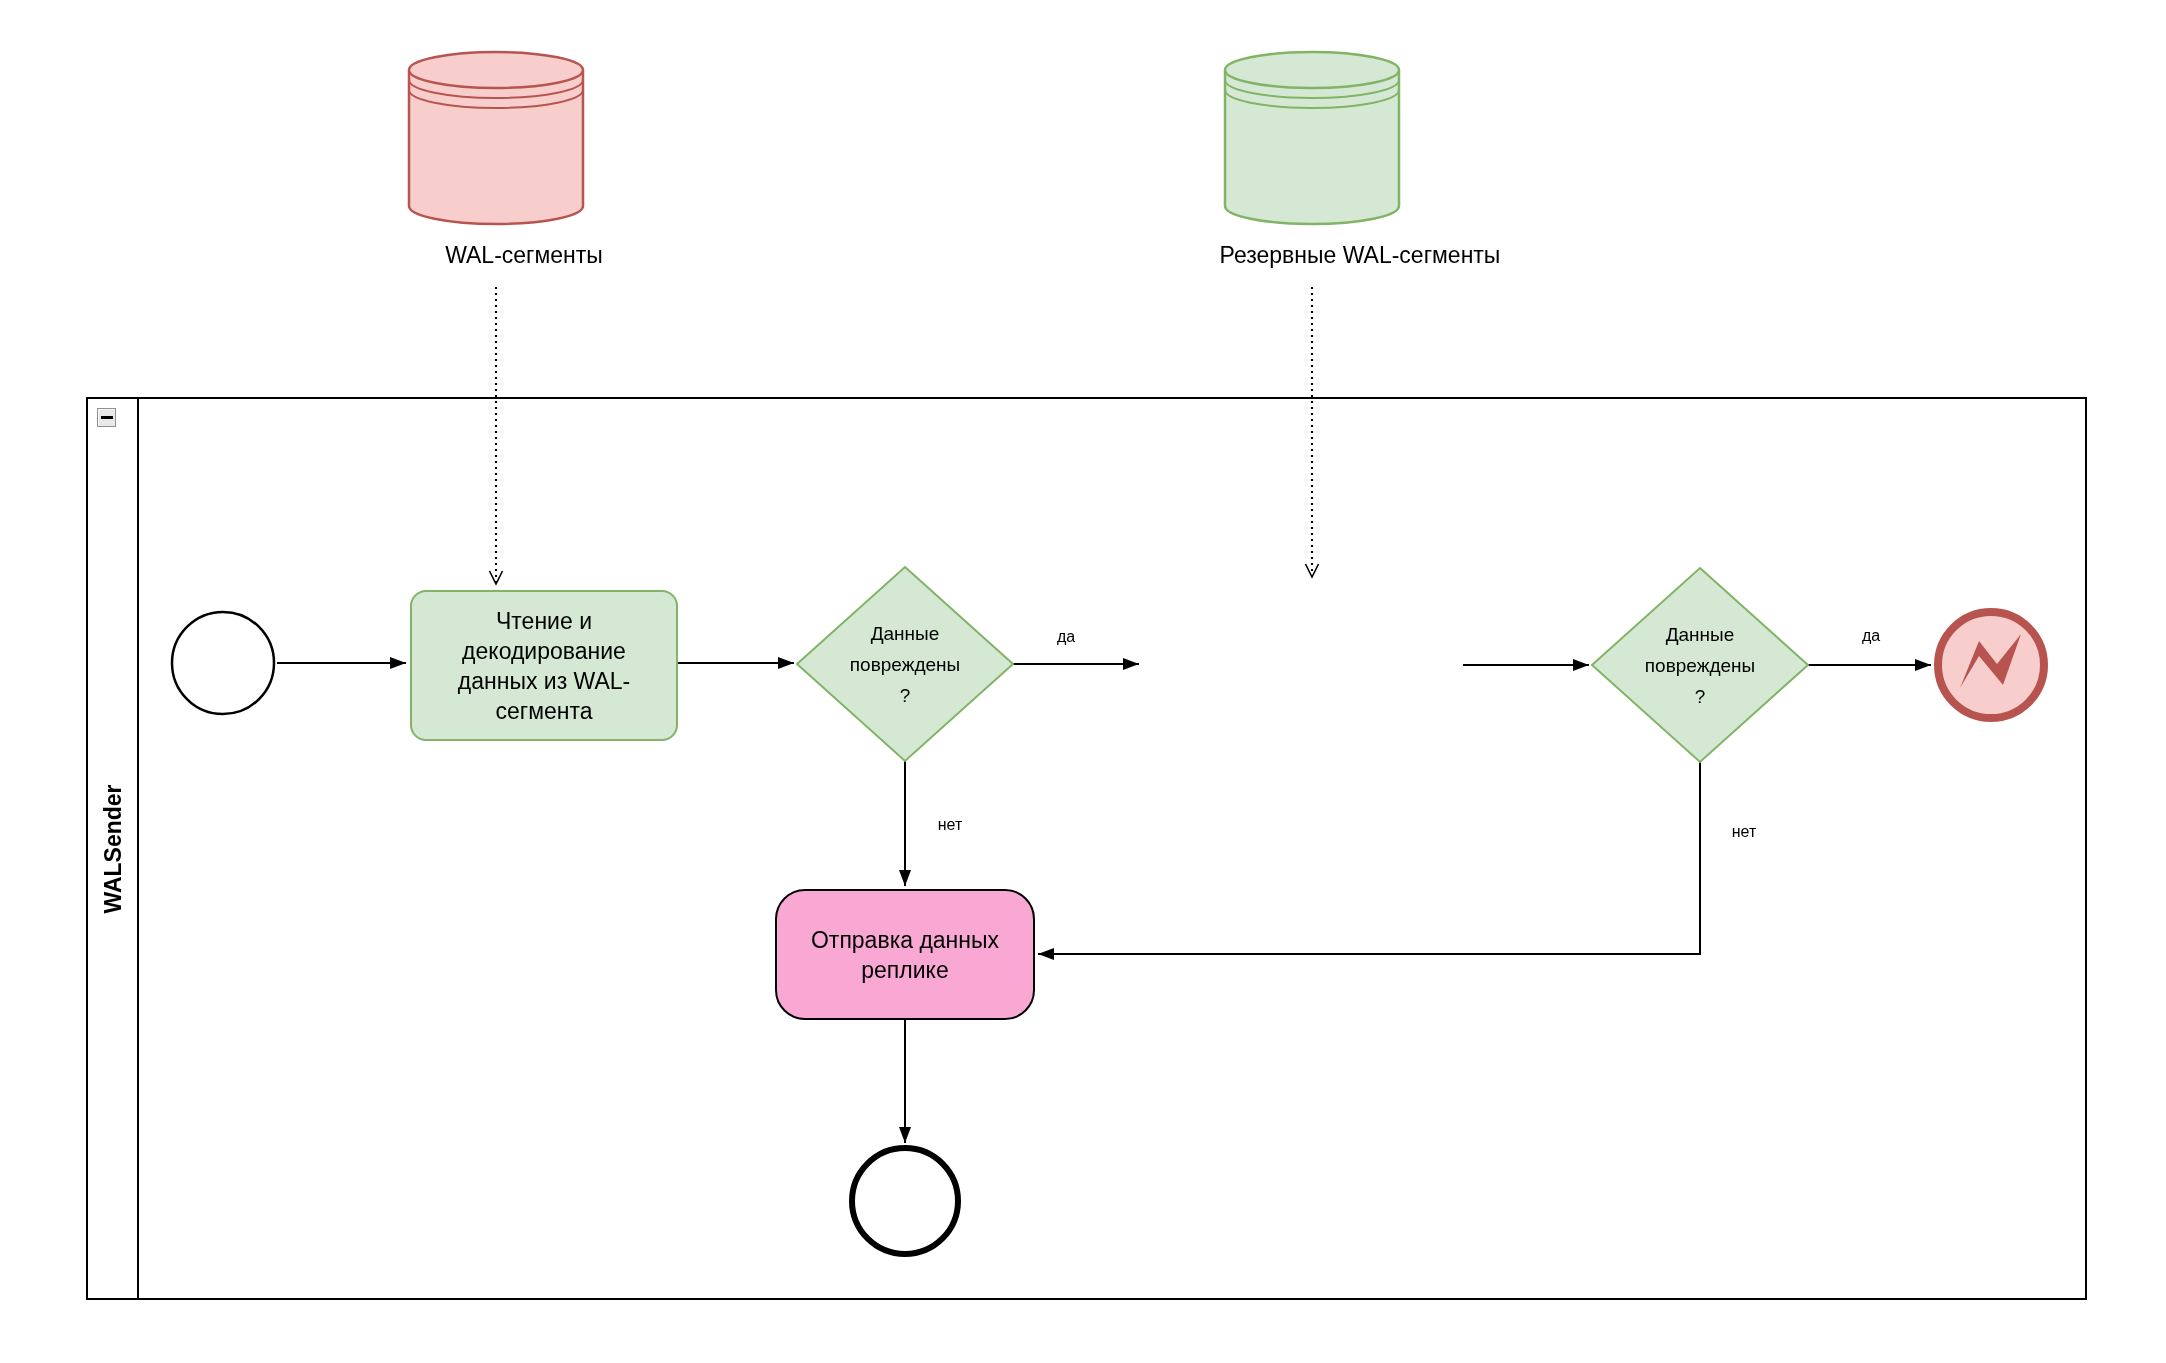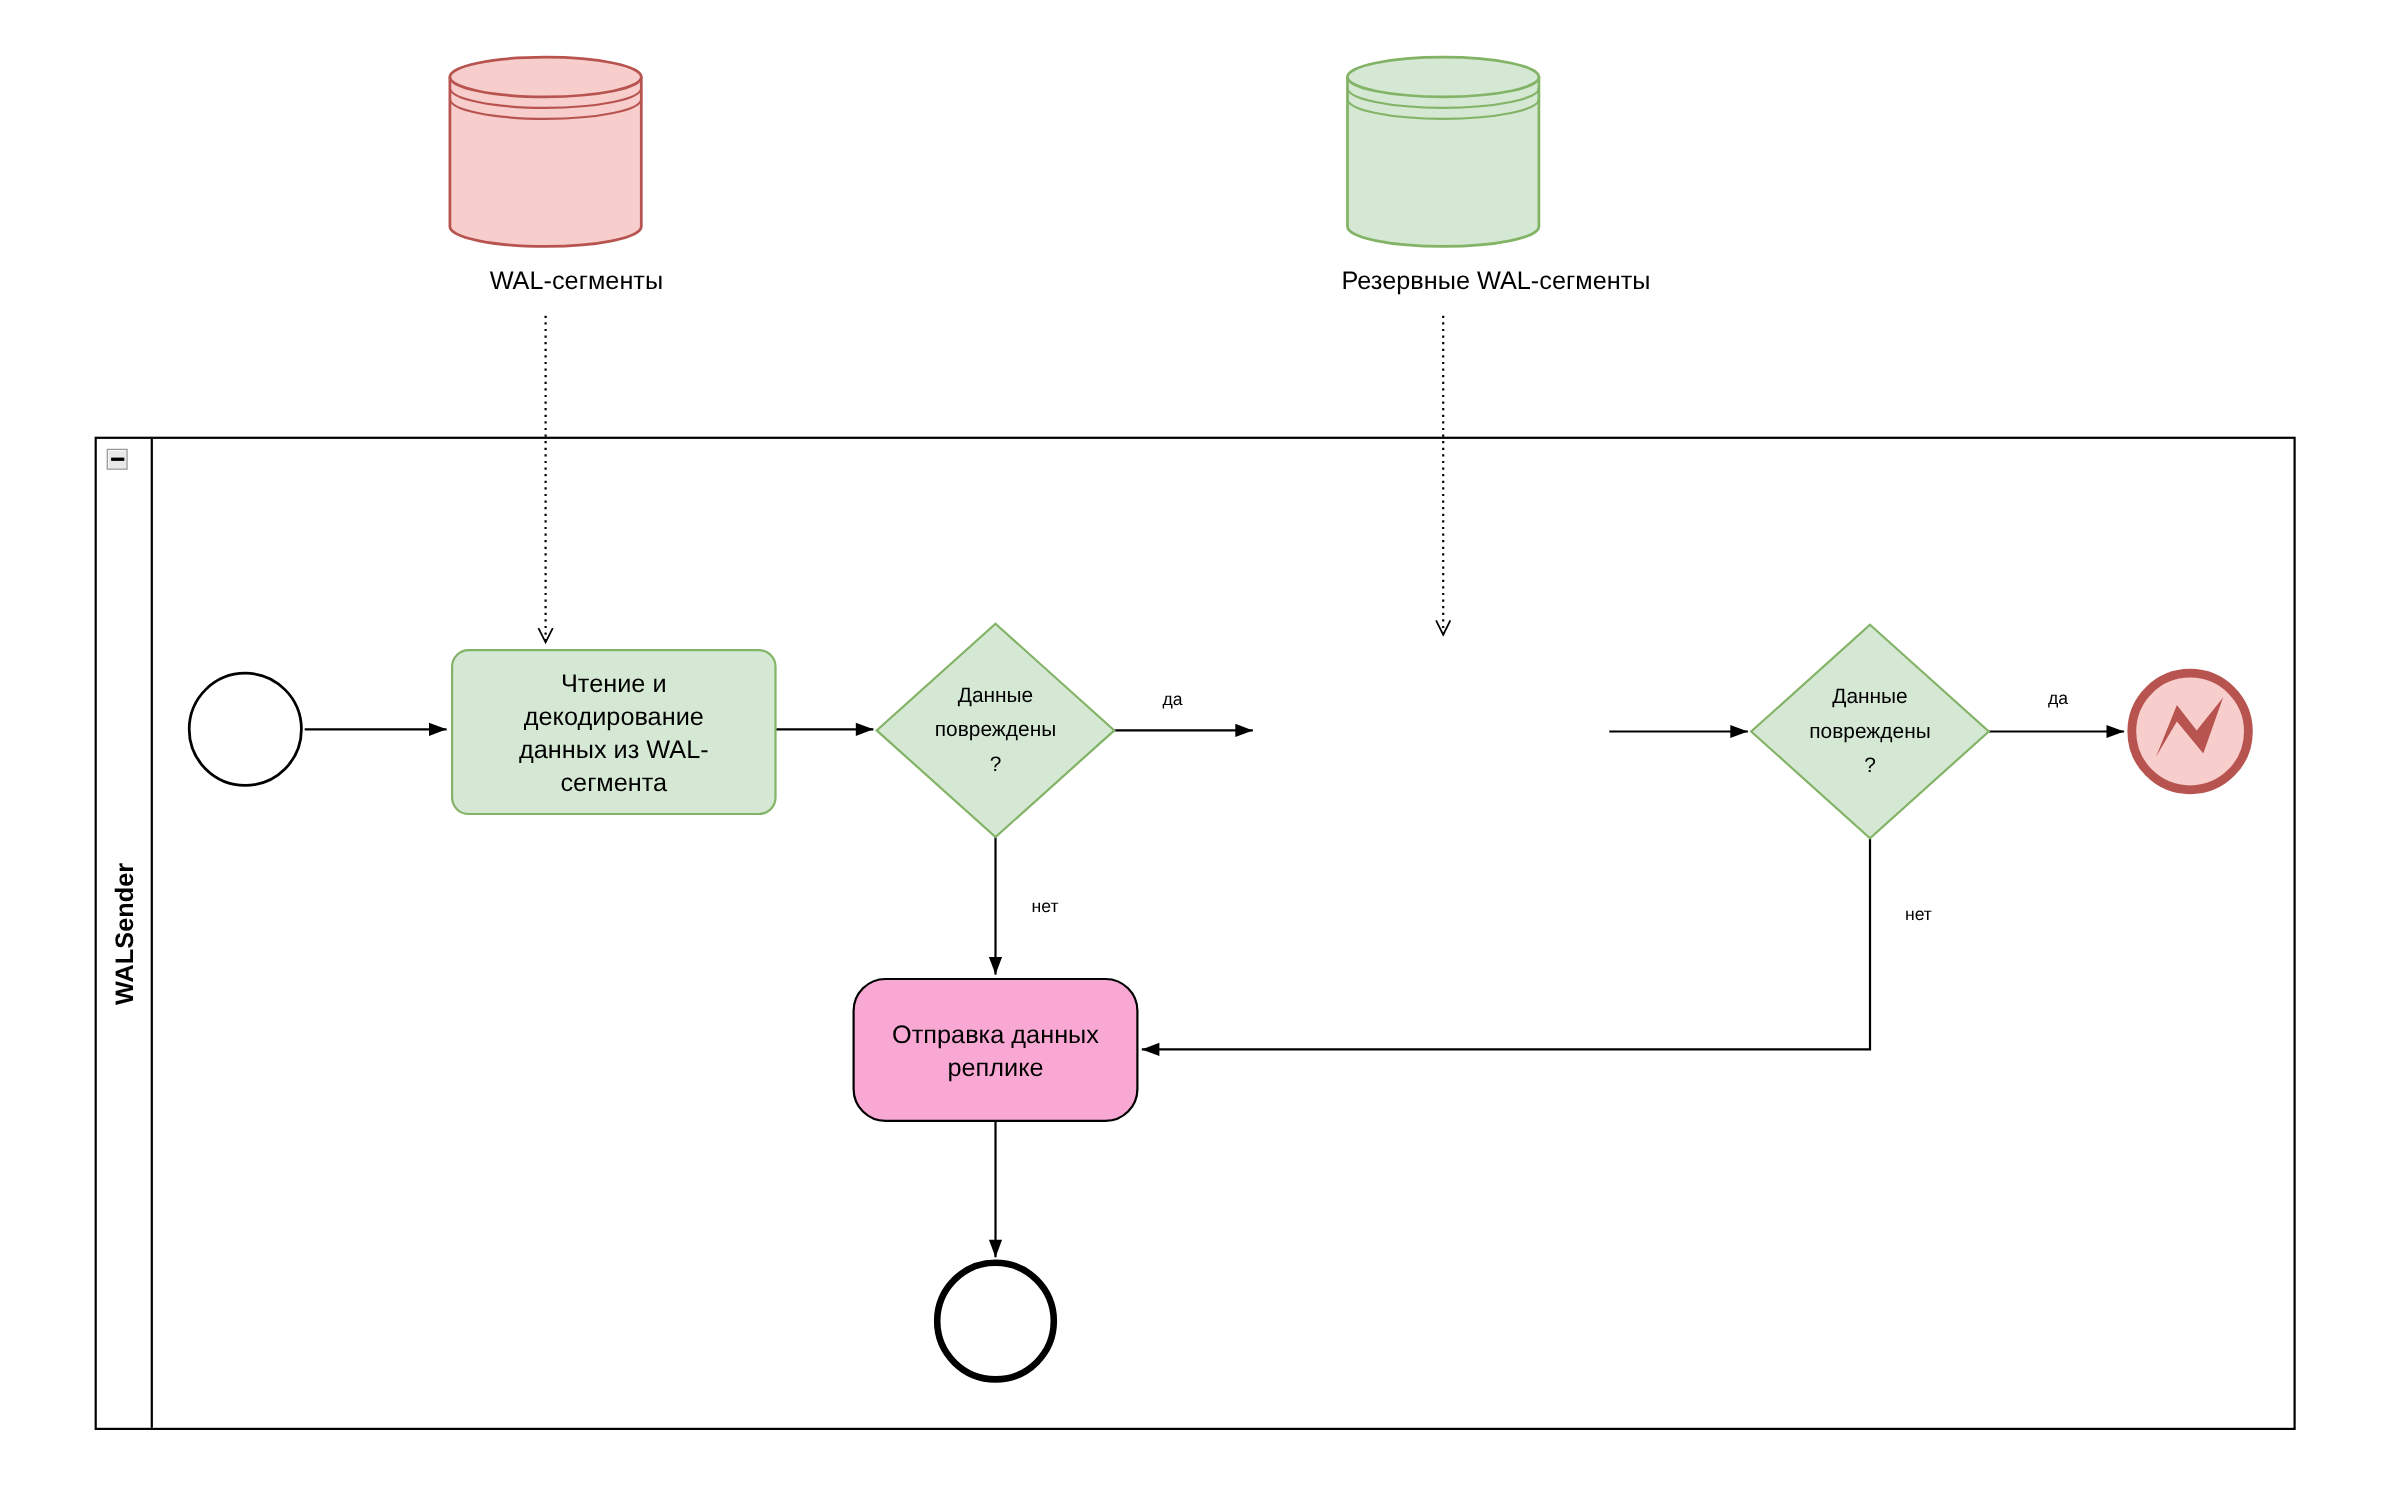--- a/index.html
+++ b/index.html
@@ -152,21 +152,21 @@
     <polygon points="1700,568 1808,665 1700,762 1592,665" fill="#d5e8d4" stroke="#82b366" stroke-width="2"></polygon>
 
     <g>
       <circle cx="1991" cy="665" r="53" fill="#f8cecc" stroke="#b85450" stroke-width="8"></circle>
       <polygon points="1960,688 1979,641 1997,664 2021,634 2003,685 1979,656" fill="#b85450"></polygon>
     </g>
 
     <circle cx="905" cy="1201" r="53" fill="#ffffff" stroke="#000" stroke-width="6"></circle>
   </svg>
 
-  <div class="task task-green" style="left:410px; top:590px; width:296px; height:151px;">
+  <div class="task task-green" style="left:410px; top:590px; width:268px; height:151px;">
     <span>Чтение и
 декодирование
 данных из WAL-
 сегмента</span>
   </div>
 
 
   <div class="task task-white" style="left:775px; top:889px; width:260px; height:131px;">
     <span>Отправка данных
 реплике</span>

